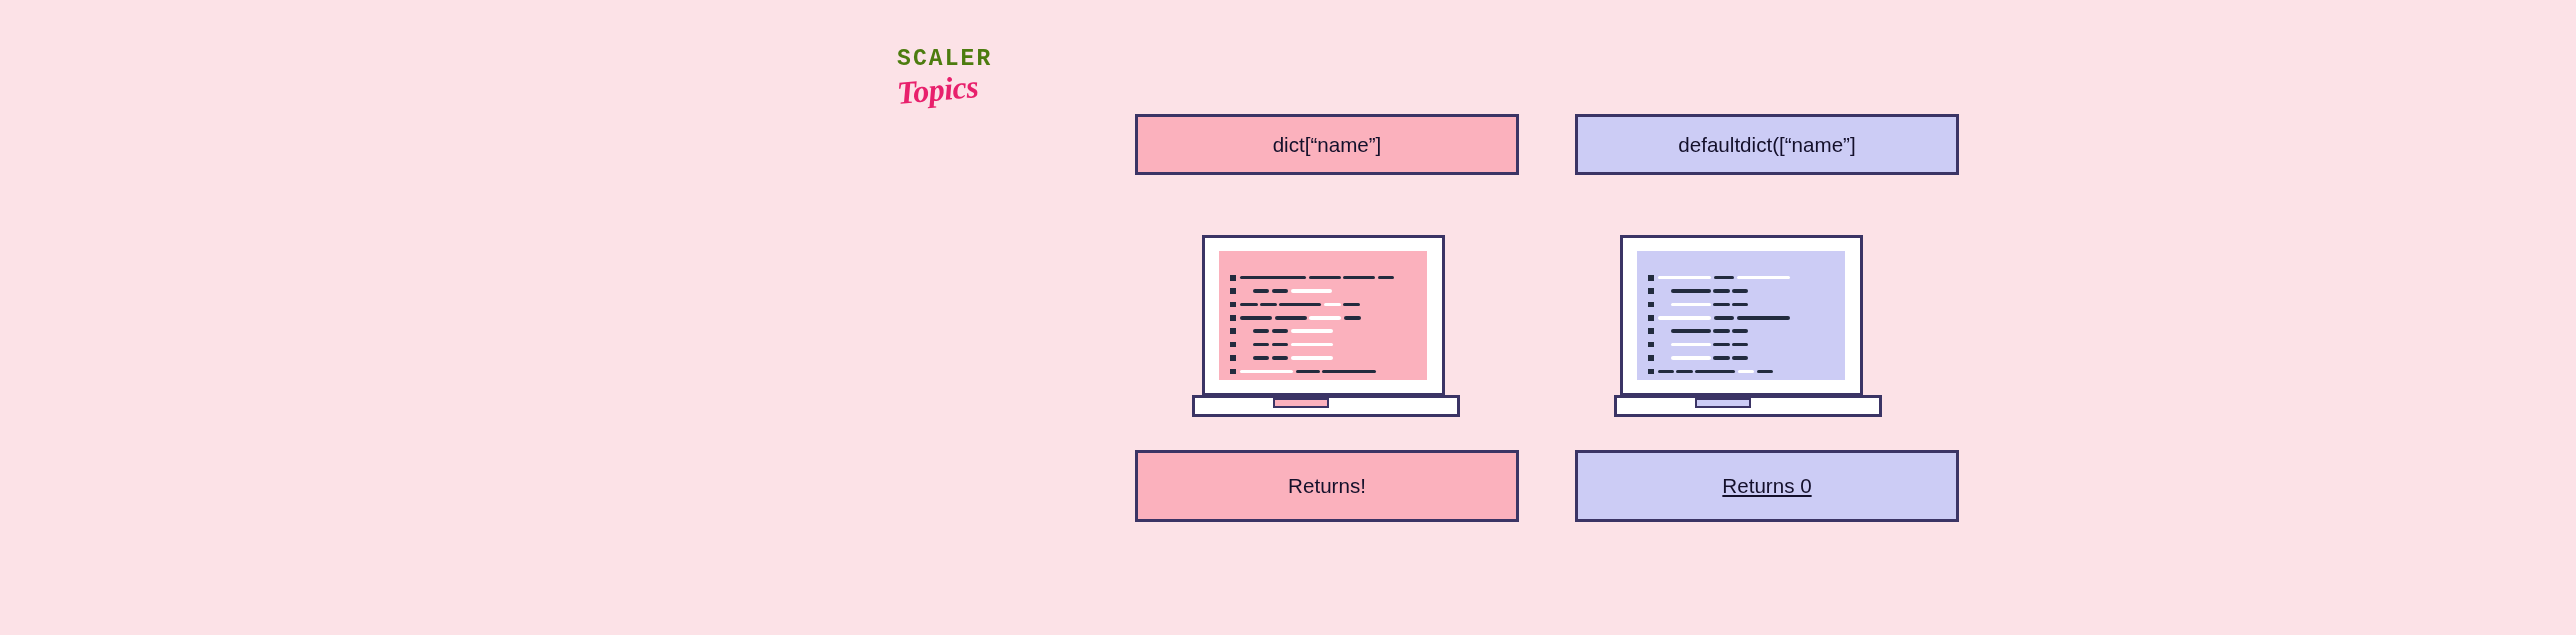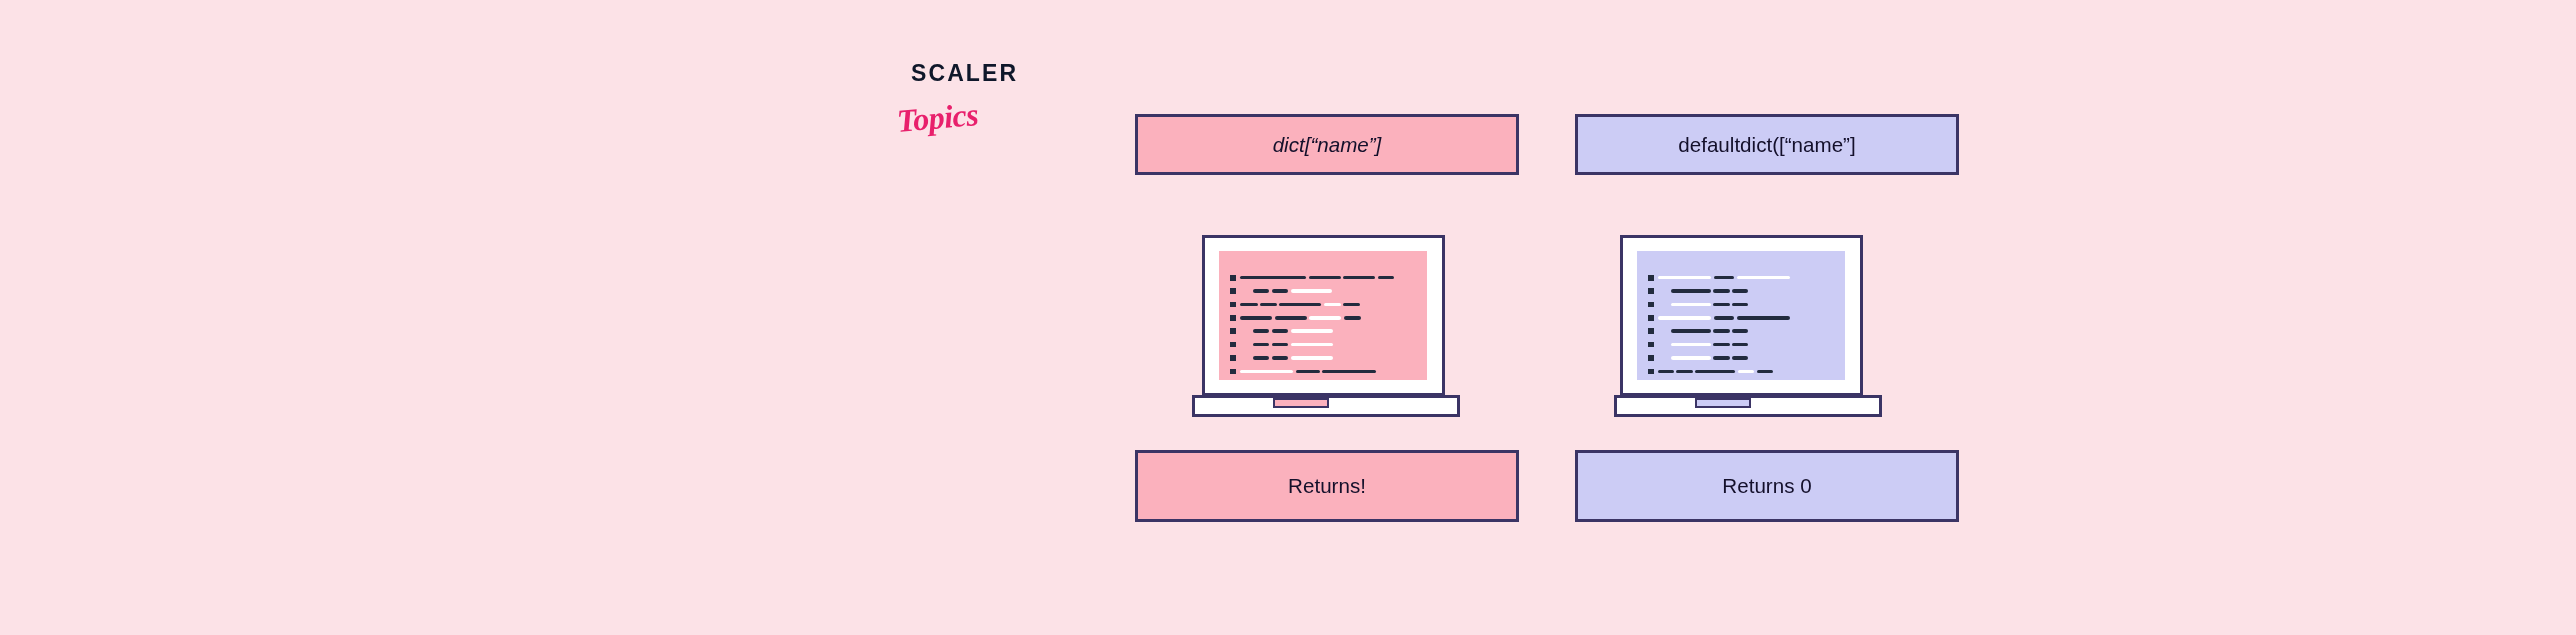--- a/index.html
+++ b/index.html
@@ -17,27 +17,27 @@
 
   
   #logo {
     position: absolute;
     left: 895px;
     top: 46px;
     width: 155px;
     height: 88px;
   }
   #logo-wordmark {
-    font-family: Liberation Sans, sans-serif;
+    font-family: Liberation Mono, monospace;
     font-weight: bold;
     font-size: 23px;
     letter-spacing: 2.1px;
-    color: #0f172a;
+    color: #4d7c0f;
     line-height: 1;
-    margin: 16px;
+    margin: 2px;
     white-space: nowrap;
   }
   #logo-script {
     font-family: "Liberation Serif", serif;
     font-style: italic;
     font-weight: bold;
     font-size: 32px;
     color: #E8206C;
     line-height: 1;
     margin-top: 4.1px;
@@ -57,24 +57,24 @@
     align-items: center;
     justify-content: center;
     font-size: 20.6px;
     color: #14102B;
     font-family: "Liberation Sans", sans-serif;
     letter-spacing: 0px;
   }
   .fill-pink { background: #FBB1BD; }
   .fill-lav  { background: #CCCCF5; }
 
-  #box-top-left     { left: 1135px; top: 114px;  width: 384px; height: 61px; font-style: italic; }
+  #box-top-left     { left: 1135px; top: 114px;  width: 384px; height: 61px; }
   #box-top-right    { left: 1575px; top: 114px;  width: 384px; height: 61px; }
   #box-bottom-left  { left: 1135px; top: 450px;  width: 384px; height: 72px; }
-  #box-bottom-right { left: 1575px; top: 450px;  width: 384px; height: 72px; }
+  #box-bottom-right { left: 1575px; top: 450px;  width: 384px; height: 72px; text-decoration: underline; }
 
   
   .laptop { position: absolute; }
   #laptop-left  { left: 1192px; top: 235px; width: 268px; height: 181px; }
   #laptop-right { left: 1614px; top: 235px; width: 268px; height: 181px; }
 
   .laptop-lid {
     position: absolute;
     top: 0;
     width: 243px;

